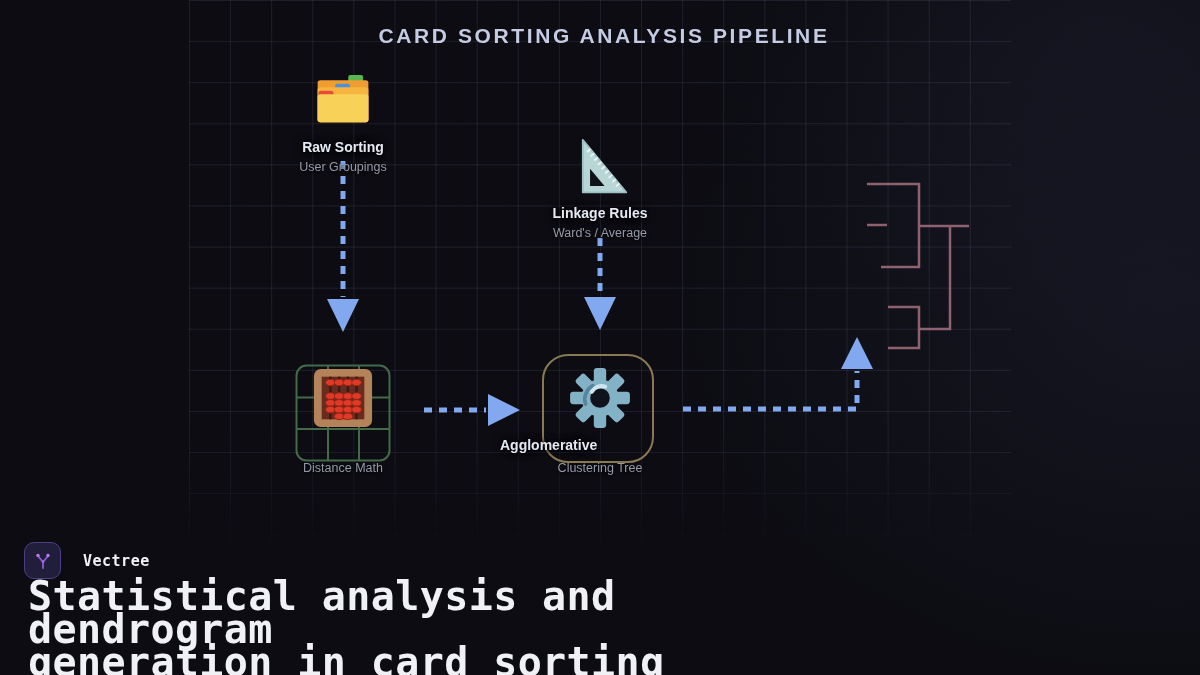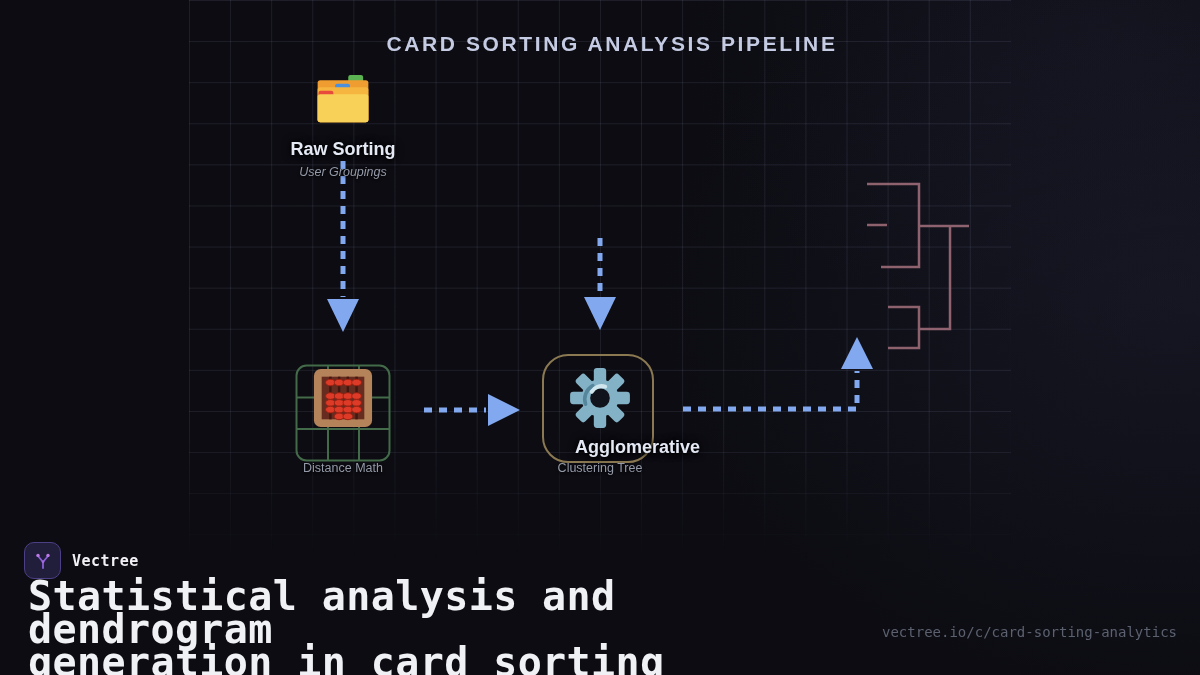--- a/index.html
+++ b/index.html
@@ -16,47 +16,47 @@
     position:absolute;left:189px;top:0;width:822px;height:562px;z-index:0;
     background-image:
       linear-gradient(to right, rgba(150,160,195,0.13) 1px, transparent 1px),
       linear-gradient(to bottom, rgba(150,160,195,0.13) 1px, transparent 1px);
     background-size:41.1px 41.1px;
     -webkit-mask-image:linear-gradient(to bottom,#000 75%,transparent 100%);
             mask-image:linear-gradient(to bottom,#000 75%,transparent 100%);
   }
   .overlay-svg{position:absolute;left:0;top:0;z-index:1;}
   .page-title{
-    position:absolute;left:189px;top:20px;width:822px;margin:12px;z-index:2;
+    position:absolute;left:189px;top:20px;width:822px;margin:4px;z-index:2;
     text-align:center;font-size:21px;font-weight:bold;letter-spacing:2.6px;
     color:#c4cbe3;
   }
   .node{position:absolute;z-index:2;width:200px;display:flex;flex-direction:column;align-items:center;}
   .node .icon{line-height:0;}
   .node-label{
-    font-size:18px;font-weight:bold;color:#e4e9f4;text-align:right;
+    font-size:14px;font-weight:bold;color:#e4e9f4;text-align:left;
     text-shadow:0 1px 4px rgba(0,0,0,0.95),0 0 8px rgba(0,0,0,0.8);
   }
   .node-sub{
     font-size:12.5px;color:#949aa8;text-align:center;
     text-shadow:0 1px 3px rgba(0,0,0,0.95);
   }
   .flow-node .node-label{margin-top:9px;}
-  .flow-node .node-sub{margin-top:5px;font-style:italic;}
+  .flow-node .node-sub{margin-top:5px;}
   .boxed-node{height:120px;display:block;}
   .boxed-node .abs{position:absolute;}
   .matrix-box{left:52px;top:0;}
   .algo-box{
     left:42px;top:0;width:112px;height:109px;border:2px solid #8b7952;border-radius:26px;
     box-sizing:border-box;
   }
   .boxed-node .node-label{position:absolute;left:0;width:200px;}
   .boxed-node .node-sub{position:absolute;left:0;width:200px;text-align:center;}
   
-  .brand-row{position:absolute;left:24px;top:542px;display:flex;align-items:center;gap:11px;z-index:2;}
+  .brand-row{position:absolute;left:24px;top:542px;display:flex;align-items:center;gap:22px;z-index:2;}
   .brand-logo{
     width:37px;height:37px;border-radius:10px;background:#211e3c;
     border:1.5px solid #4d3f85;box-sizing:border-box;
     display:flex;align-items:center;justify-content:center;
   }
   .brand-name{
     font-family:"DejaVu Sans Mono",monospace;font-weight:bold;font-size:15px;
     color:#f2f2f6;letter-spacing:0.5px;
   }
   .headline{
@@ -110,20 +110,31 @@
         <rect x="23" y="11" width="17" height="12" rx="2.5" fill="#4b8fdd"></rect>
         <rect x="3" y="15" width="58" height="40" rx="3" fill="#f6b53e"></rect>
         <rect x="4" y="19" width="17" height="12" rx="2.5" fill="#e84b3c"></rect>
         <rect x="3" y="23" width="58" height="32" rx="3" fill="#f8d158"></rect>
       </svg>
     </div>
     <div class="node-label">Raw Sorting</div>
     <div class="node-sub">User Groupings</div>
   </div>
 
+  <div class="node flow-node" style="left:500px;top:138px;">
+    <div class="icon">
+      <svg width="58" height="58" viewBox="0 0 64 64">
+        <polygon points="13,2 61,60 13,60" fill="#b9d6d6" stroke="#9cc0c4" stroke-width="2" stroke-linejoin="round"></polygon>
+        <line x1="19" y1="13" x2="55" y2="56" stroke="#eaf6f6" stroke-width="5" stroke-dasharray="2 4.2"></line>
+        <polygon points="21,34 21,53 37,53" fill="#10121a"></polygon>
+      </svg>
+    </div>
+    <div class="node-label">Linkage Rules</div>
+    <div class="node-sub">Ward's / Average</div>
+  </div>
 
   <div class="node boxed-node" style="left:243px;top:364px;">
     <div class="abs matrix-box">
       <svg width="96" height="98" viewBox="0 0 96 98">
         <g stroke="#46704c" stroke-width="2" fill="none" opacity="0.95">
           <rect x="1.5" y="1.5" width="93" height="95" rx="10"></rect>
           <line x1="33" y1="1.5" x2="33" y2="96.5"></line>
           <line x1="64" y1="1.5" x2="64" y2="96.5"></line>
           <line x1="1.5" y1="33.5" x2="94.5" y2="33.5"></line>
           <line x1="1.5" y1="65" x2="94.5" y2="65"></line>
@@ -200,15 +211,14 @@
       </svg>
     </div>
     <div class="brand-name">Vectree</div>
   </div>
 
   <div class="headline">
     <div>Statistical analysis and dendrogram</div>
     <div>generation in card sorting</div>
   </div>
 
-  <div class="footer-url">vectree.io/c/card-sorting-analytics</div>
 
 </div>
 
 </body></html>

